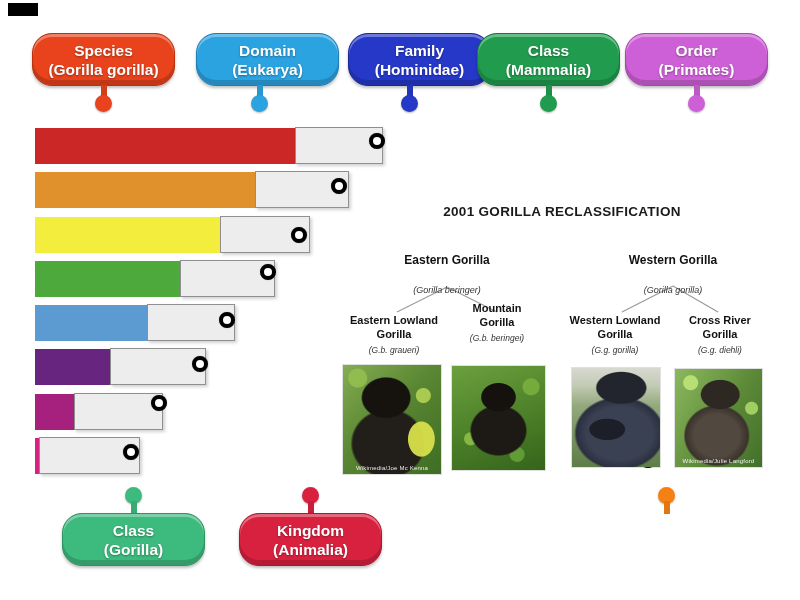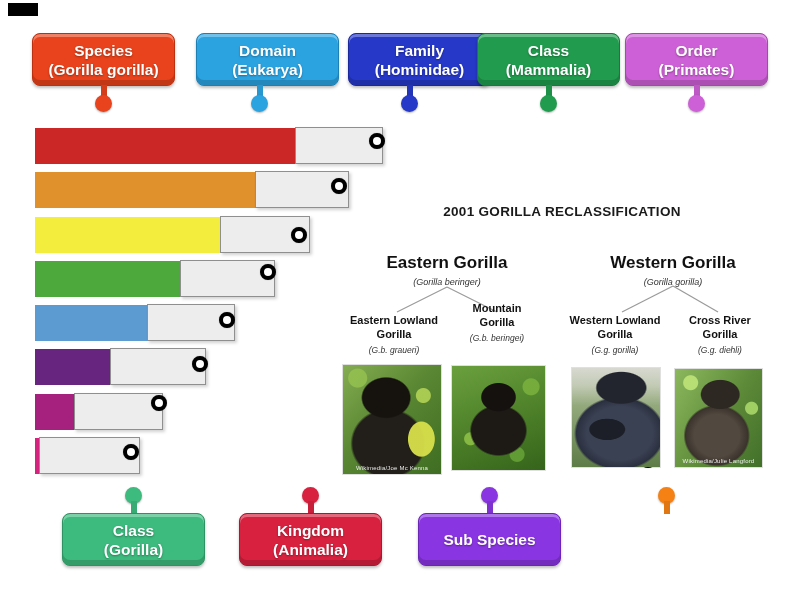--- a/index.html
+++ b/index.html
@@ -4,21 +4,21 @@
 <style>
   html,body{margin:0;padding:0;background:#fff;}
   .stage{position:relative;width:800px;height:600px;background:#ffffff;overflow:hidden;
          font-family:"Liberation Sans",sans-serif;}
 
   
   .corner-mark{position:absolute;left:8px;top:3px;width:30px;height:13px;background:#000;}
 
   
   .tag{position:absolute;width:143px;}
-  .tag-box{width:143px;height:53px;box-sizing:border-box;border-radius:8px;
+  .tag-box{width:143px;height:53px;box-sizing:border-box;border-radius:20px;
            background:var(--c);border:1px solid var(--d);
            box-shadow:inset 0 3px 0 rgba(255,255,255,.32), inset 0 -5px 0 rgba(0,0,0,.16),
                       0 2px 3px rgba(0,0,0,.25);
            display:flex;flex-direction:column;justify-content:center;align-items:center;
            color:#fff;font-weight:bold;font-size:15.5px;line-height:19px;
            text-shadow:0 1px 2px rgba(0,0,0,.35);text-align:center;}
   .pin-stem{position:absolute;left:50%;margin-left:-3px;width:6px;background:var(--c);
             filter:brightness(.92);}
   .pin-dot{position:absolute;left:50%;margin-left:-8.5px;width:17px;height:17px;
            border-radius:50%;background:var(--c);box-shadow:0 1px 2px rgba(0,0,0,.3);}
@@ -34,22 +34,22 @@
   .gray-box{position:absolute;background:#EDEDED;border:1px solid #8f8f8f;
             box-sizing:border-box;box-shadow:2px 2px 3px rgba(0,0,0,.18);}
   .marker{position:absolute;width:8px;height:8px;background:#fff;border:4px solid #000;
           border-radius:50%;box-shadow:0 0 1px rgba(0,0,0,.4);}
 
   
   .tree-title{position:absolute;left:562px;top:204px;transform:translateX(-50%);
               font-size:13.5px;font-weight:bold;color:#1a1a1a;letter-spacing:.3px;
               white-space:nowrap;}
   .t-parent{position:absolute;transform:translateX(-50%);text-align:center;white-space:nowrap;}
-  .t-parent .nm{font-size:17px;font-weight:bold;color:#111;}
-  .t-parent .lat{font-size:9px;font-style:italic;color:#333;margin-top:4px;}
+  .t-parent .nm{font-size:12px;font-weight:bold;color:#111;}
+  .t-parent .lat{font-size:9px;font-style:italic;color:#333;margin-top:18px;}
   .t-child{position:absolute;transform:translateX(-50%);text-align:center;white-space:nowrap;}
   .t-child .nm{font-size:11px;font-weight:bold;color:#111;line-height:13.5px;text-align:center;}
   .t-child .lat{font-size:8.5px;font-style:italic;color:#333;margin-top:4px;}
   .tree-lines{position:absolute;left:0;top:0;pointer-events:none;}
 
   
   .photo{position:absolute;overflow:hidden;box-shadow:0 0 0 1px rgba(0,0,0,.12);}
   .gorilla{position:absolute;left:0;top:0;right:0;bottom:0;}
   .credit{position:absolute;bottom:3px;left:0;width:100%;text-align:center;
           font-size:6px;color:rgba(255,255,255,.9);letter-spacing:.2px;}
@@ -139,28 +139,20 @@
     </div>
   </div>
   <div class="tag tag-bottom" style="left: 239px; top: 487px; --c: #D8213F; --d: #A91730;">
     <div class="pin-dot"></div>
     <div class="pin-stem"></div>
     <div class="tag-box">
       <div>Kingdom</div>
       <div>(Animalia)</div>
     </div>
   </div>
-  <div class="tag tag-bottom" style="left: 418px; top: 487px; --c: #8A35E2; --d: #6A26B5;">
-    <div class="pin-dot"></div>
-    <div class="pin-stem"></div>
-    <div class="tag-box">
-      <div>Sub Species</div>
-      <div></div>
-    </div>
-  </div>
   <div class="tag tag-bottom" style="left: 595px; top: 487px; --c: #F58114; --d: #C5660A;">
     <div class="pin-dot"></div>
     <div class="pin-stem"></div>
   </div>
 
   <div id="bars">
       <div class="bar" style="top: 128px; left: 35px; width: 260px; height: 36px; background: rgb(203, 39, 39);"></div>
       <div class="gray-box" style="top: 127px; left: 295px; width: 88px; height: 37px; background: rgb(237, 237, 237);"></div>
       <div class="bar" style="top: 172px; left: 35px; width: 220px; height: 36px; background: rgb(224, 145, 44);"></div>
       <div class="gray-box" style="top: 171px; left: 255px; width: 94px; height: 37px; background: rgb(237, 237, 237);"></div>

